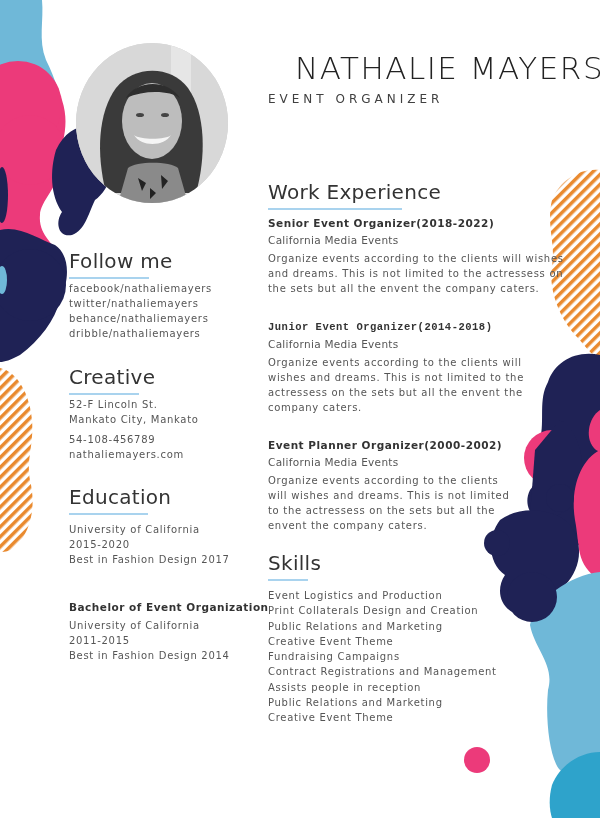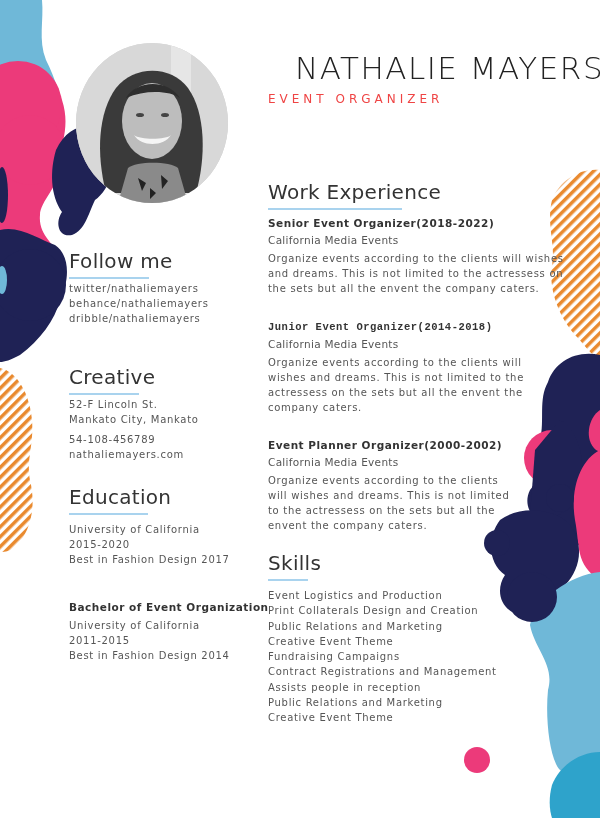--- a/index.html
+++ b/index.html
@@ -1,21 +1,21 @@
 <!DOCTYPE html>
 <html><head>
 <meta charset="utf-8">
 <style>
   html, body { margin:0; padding:0; }
   body { width:600px; height:818px; background:#ffffff; position:relative; overflow:hidden; font-family:"DejaVu Sans", "Liberation Sans", sans-serif; color:#333; }
   .deco { position:absolute; top:0; left:0; width:600px; height:818px; pointer-events:none; }
   .photo { position:absolute; left:76px; top:43px; width:152px; height:160px; border-radius:50%; overflow:hidden; background:radial-gradient(circle at 50% 35%, #e8e8e8 0%, #d4d4d4 45%, #bdbdbd 100%); }
   .photo svg { width:100%; height:100%; }
   .name { position:absolute; left:266px; top:50px; font-size:31px; letter-spacing:1.5px; color:#222; font-weight:300; white-space:nowrap;margin-left:29px; }
-  .role { position:absolute; left:268px; top:92px; font-size:12px; letter-spacing:4px; color:#ef4444; white-space:nowrap; }
+  .role { position:absolute; left:268px; top:92px; font-size:12px; letter-spacing:4px; color:#404040; white-space:nowrap; }
   .h2 { position:absolute; font-size:20px; color:#333; letter-spacing:0.3px; white-space:nowrap; }
   .h2::after { content:""; display:block; margin-top:4px; height:1.5px; background:#a9d3ee; width:100%; }
   .text { position:absolute; font-size:10px; color:#555; letter-spacing:0.7px; line-height:15px; white-space:nowrap; }
   .bold { font-size:10.5px; color:#333; font-weight:bold; letter-spacing:0.5px; }
   .sub { font-size:10.5px; color:#555; letter-spacing:0.3px; }
   .block { position:absolute; }
   .block div { white-space:nowrap; }
 </style>
 </head>
 <body>
@@ -67,20 +67,21 @@
     <path d="M52,125 C60,118 94,118 102,125 L112,160 L42,160 Z" fill="#8a8a8a"></path>
     <path d="M62,135 L70,140 L66,148 Z M85,132 L92,138 L86,146 Z M74,145 L80,150 L74,156 Z" fill="#222"></path>
   </svg>
 </div>
 
 <div class="name">NATHALIE MAYERS</div>
 <div class="role">EVENT ORGANIZER</div>
 
 <div class="h2" style="left:69px; top:249px; width:80px;">Follow me</div>
 <div class="block text" style="left:69px; top:281px;">
+  <div>facebook/nathaliemayers</div>
   <div>twitter/nathaliemayers</div>
   <div>behance/nathaliemayers</div>
   <div>dribble/nathaliemayers</div>
 </div>
 
 <div class="h2" style="left:69px; top:365px; width:70px;">Creative</div>
 <div class="block text" style="left:69px; top:397px;">
   <div>52-F Lincoln St.</div>
   <div>Mankato City, Mankato</div>
 </div>

